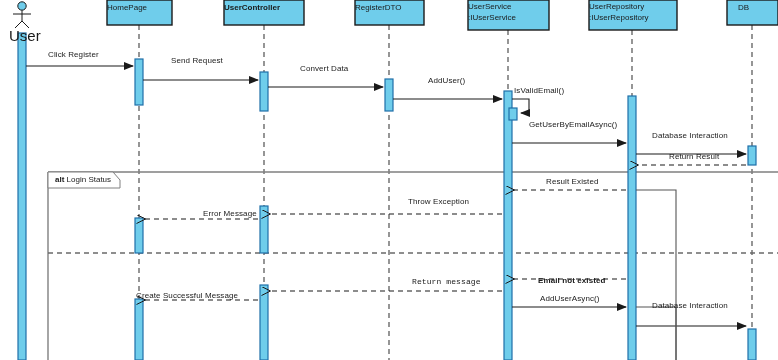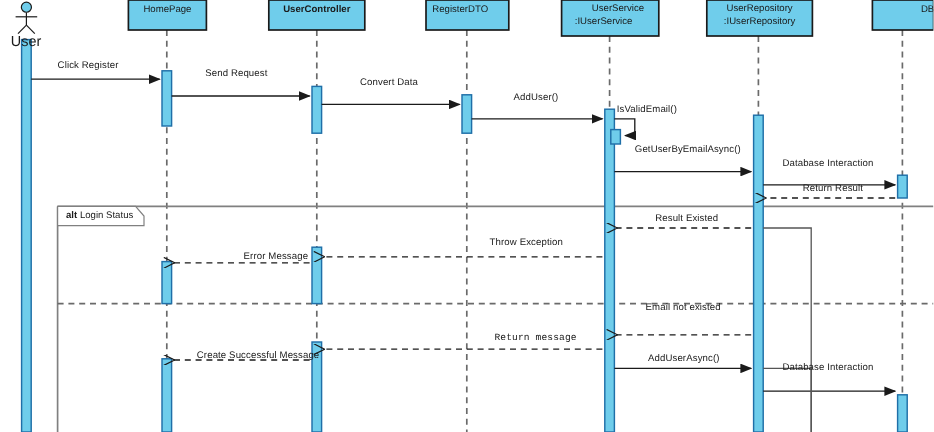--- a/index.html
+++ b/index.html
@@ -1,23 +1,23 @@
 <!DOCTYPE html>
 <html><head>
 <meta charset="utf-8">
 <style>
   html,body{margin:0;padding:0;background:#ffffff;}
   body{font-family:"Liberation Sans", sans-serif;}
   #canvas{position:relative;width:778px;height:360px;overflow:hidden;background:#fff;}
   #svgroot{position:absolute;left:0;top:0;width:778px;height:360px;}
   .lbl{position:absolute;font-family:"Liberation Sans", sans-serif;font-size:8px;color:#1a1a1a;
        white-space:nowrap;line-height:10px;letter-spacing:0.1px;}
-  .hdr-text{position:absolute;text-align:center;font-size:8px;color:#1a1a1a;line-height:10px;
+  .hdr-text{position:absolute;font-size:8px;color:#1a1a1a;line-height:10px;
             white-space:nowrap;pointer-events:none;}
-  .actor-name{position:absolute;font-size:12px;color:#1a1a1a;white-space:nowrap;}
+  .actor-name{position:absolute;font-size:15px;color:#1a1a1a;white-space:nowrap;}
   .altlbl{position:absolute;font-size:8px;color:#1a1a1a;white-space:nowrap;}
   .altlbl b{font-weight:bold;}
 </style>
 </head>
 <body>
 
 <div id="canvas">
 
   <svg id="svgroot" xmlns="http://www.w3.org/2000/svg" viewBox="0 0 778 360">
     <defs>
@@ -128,19 +128,19 @@
   <div class="lbl" style="left:171px;top:56px;">Send  Request</div>
   <div class="lbl" style="left:300px;top:64px;">Convert Data</div>
   <div class="lbl" style="left:428px;top:76px;text-align:right;">AddUser()</div>
   <div class="lbl" style="left:514px;top:86px;">IsValidEmail()</div>
   <div class="lbl" style="left:529px;top:120px;">GetUserByEmailAsync()</div>
   <div class="lbl" style="left:652px;top:131px;">Database Interaction</div>
   <div class="lbl" style="left:669px;top:152px;">Return Result</div>
   <div class="lbl" style="left:546px;top:177px;">Result Existed</div>
   <div class="lbl" style="left:408px;top:197px;">Throw Exception</div>
   <div class="lbl" style="left:176px;top:209px;padding-left:27px;">Error Message</div>
-  <div class="lbl" style="left:538px;top:251px;">Email not existed</div>
+  <div class="lbl" style="left:538px;top:276px;font-weight:bold;">Email not existed</div>
   <div class="lbl" style="left:412px;top:277px;font-family:Liberation Mono, monospace;">Return message</div>
-  <div class="lbl" style="left:164px;top:291px;text-align:right;">Create Successful Message</div>
+  <div class="lbl" style="left:136px;top:291px;text-align:right;">Create Successful Message</div>
   <div class="lbl" style="left:540px;top:294px;">AddUserAsync()</div>
   <div class="lbl" style="left:652px;top:301px;">Database Interaction</div>
 
 </div>
 
 </body></html>

